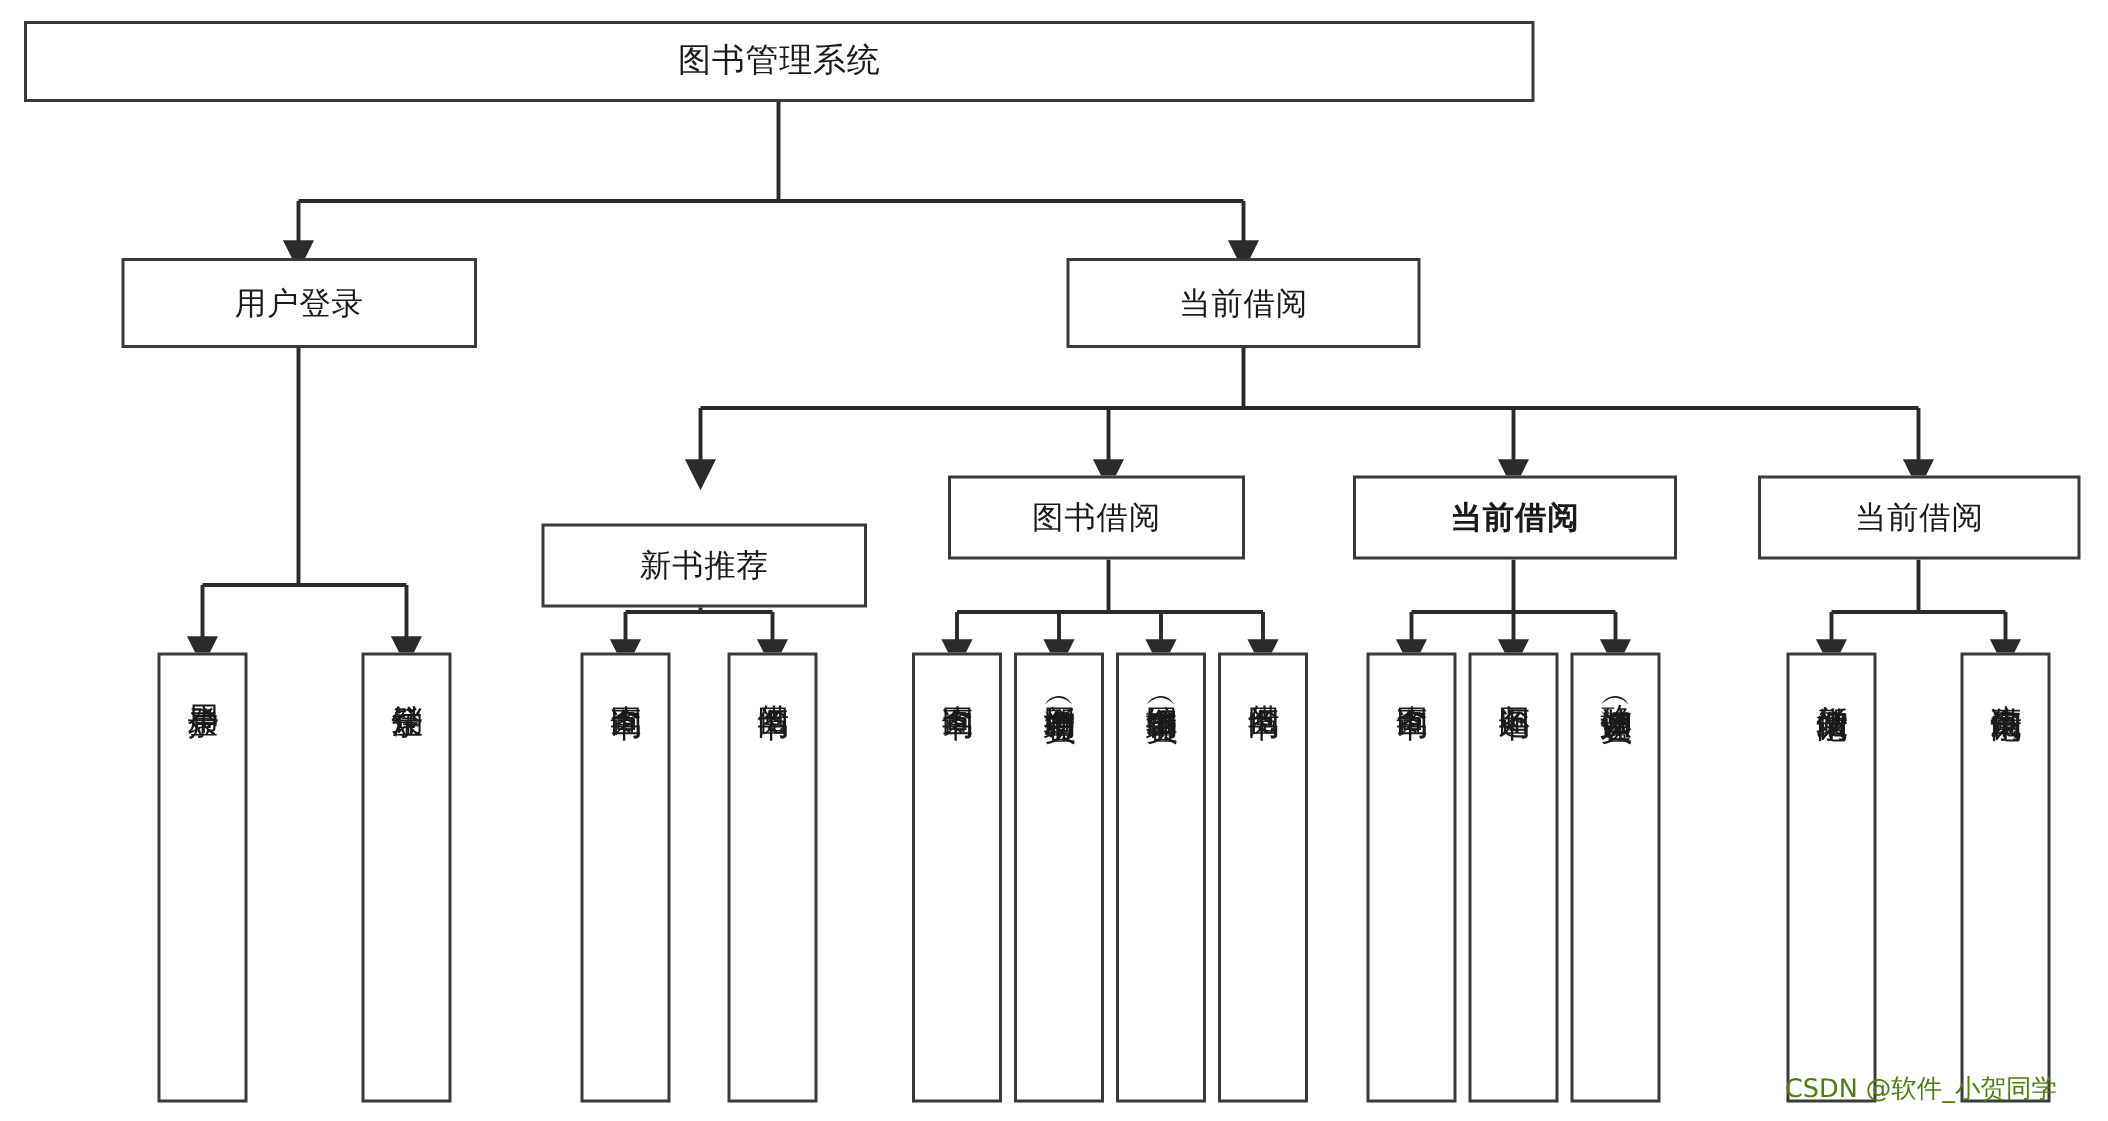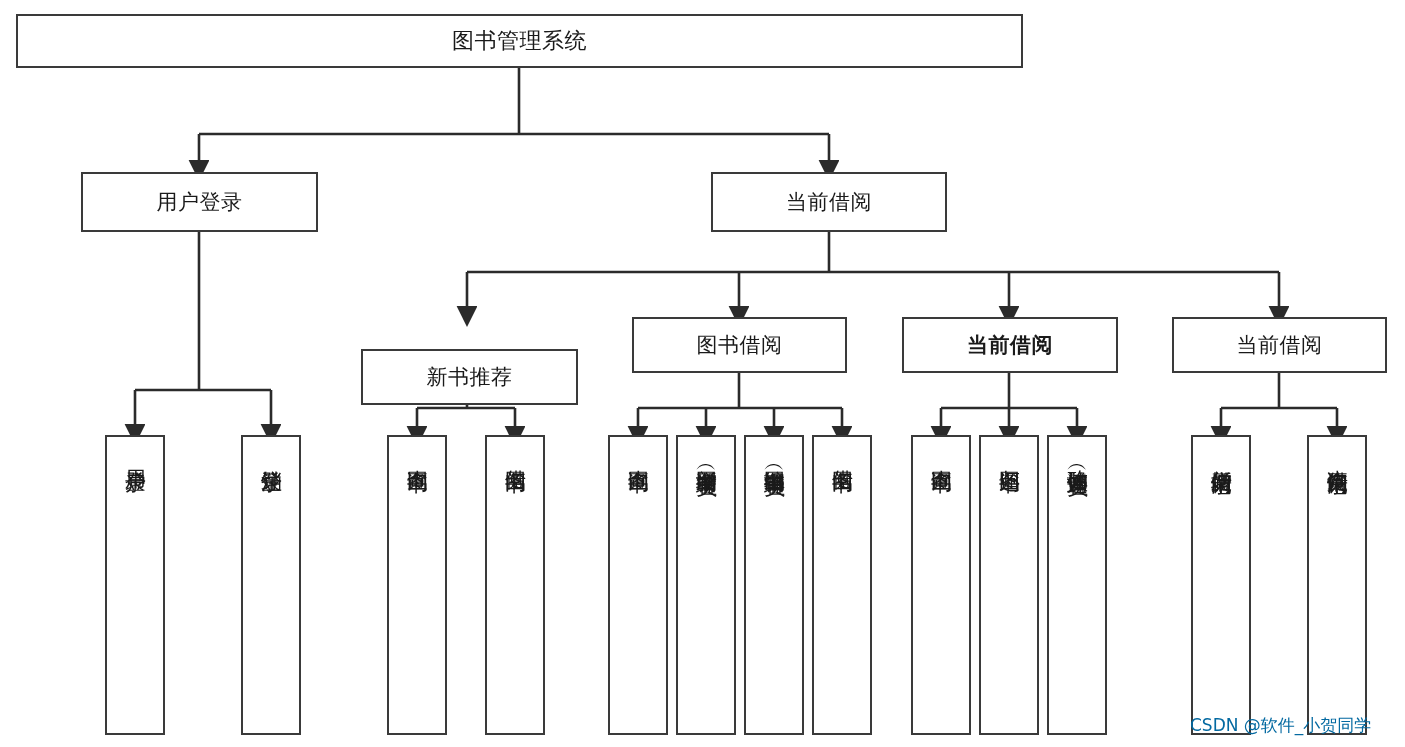--- a/index.html
+++ b/index.html
@@ -55,21 +55,21 @@
     font-size: 21px;
     line-height: 1.28;
     letter-spacing: 1px;
     white-space: nowrap;
   }
   #watermark {
     position: absolute;
     left: 1190px;
     top: 714px;
     font-size: 17px;
-    color: #0369a1;
+    color: #4d7c0f;
     white-space: nowrap;
     z-index: 5;
     font-family: "DejaVu Sans", "Liberation Sans", sans-serif;
   }
 </style>
 </head>
 <body>
 
 <div id="canvas">
 
@@ -132,21 +132,21 @@
   <div class="node" style="left:81px; top:172px; width:237px; height:60px;">
     <span class="node-label">用户登录</span>
   </div>
   <div class="node" style="left:711px; top:172px; width:236px; height:60px;">
     <span class="node-label">当前借阅</span>
   </div>
 
   <div class="node" style="left:361px; top:317px; width:217px; height:56px;margin-top:32px;">
     <span class="node-label">新书推荐</span>
   </div>
-  <div class="node" style="left:632px; top:317px; width:215px; height:56px;">
+  <div class="node" style="left:632px; top:317px; width:198px; height:56px;">
     <span class="node-label">图书借阅</span>
   </div>
   <div class="node" style="left:902px; top:317px; width:216px; height:56px;font-weight:bold;">
     <span class="node-label">当前借阅</span>
   </div>
   <div class="node" style="left:1172px; top:317px; width:215px; height:56px;">
     <span class="node-label">当前借阅</span>
   </div>
 
   <div class="node leaf" style="left:105px; top:435px; width:60px; height:300px;">

